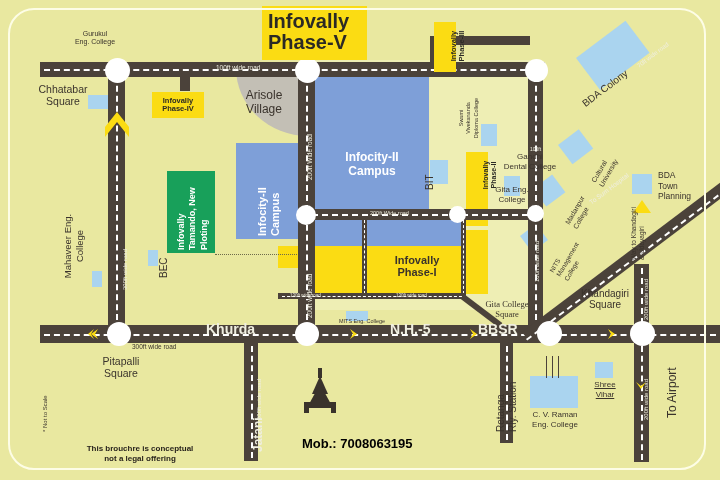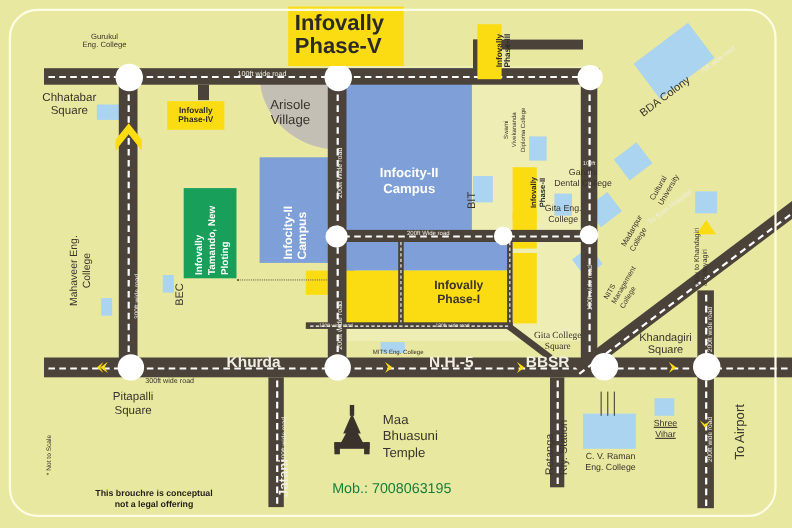--- a/index.html
+++ b/index.html
@@ -51,21 +51,21 @@
     font-weight:bold;line-height:1.05;
   }
 
   .yel-tag{position:absolute;background:#fbdc13;color:#2b2a25;font-weight:bold;
            line-height:1.08;text-align:center;}
   .tri{position:absolute;width:0;height:0;border-left:9px solid transparent;
        border-right:9px solid transparent;border-bottom:13px solid #fbdc13;}
 
   .temple{position:absolute;}
 
-  .mob{position:absolute;font-weight:normal;color:#15803d;}
+  .mob{position:absolute;font-weight:bold;color:#000000;}
   .disc{position:absolute;font-weight:bold;color:#241f1a;text-align:center;line-height:1.25;}
 </style>
 </head>
 <body>
 
 <div id="map">
 
   <div class="pale" style="left:310px;top:60px;width:160px;height:250px;"></div>
   <div class="pale" style="left:468px;top:60px;width:70px;height:250px;"></div>
 
@@ -235,21 +235,21 @@
 
   <div class="lbl c b w" style="left:330px;top:150px;width:84px;font-size:12px;white-space:pre-line;line-height:1.2;">Infocity-II
 Campus</div>
 
   <div class="lbl c" style="left:26px;top:84px;width:74px;font-size:10.5px;white-space:pre-line;">Chhatabar
 Square</div>
   <div class="lbl c" style="left:82px;top:356px;width:78px;font-size:10.5px;white-space:pre-line;">Pitapalli
 Square</div>
   <div class="lbl c" style="left:470px;top:300px;width:74px;font-size:8.5px;white-space:pre-line;font-family:Liberation Serif, serif;">Gita College
 Square</div>
-  <div class="lbl c" style="left:570px;top:302px;width:70px;font-size:10px;white-space:pre-line;">Khandagiri
+  <div class="lbl c" style="left:570px;top:288px;width:70px;font-size:10px;white-space:pre-line;">Khandagiri
 Square</div>
 
   <div class="lbl c" style="left:58px;top:30px;width:74px;font-size:7px;white-space:pre-line;">Gurukul
 Eng. College</div>
 
   <div class="lbl c" style="left:228px;top:88px;width:72px;font-size:12px;white-space:pre-line;line-height:1.2;">Arisole
 Village</div>
 
   <div class="abs" style="left:62px;top:300px;width:0;height:0;">
     <div class="lbl c" style="transform-origin:0 0;transform:rotate(-90deg);width:108px;font-size:9.5px;white-space:pre-line;line-height:1.25;">Mahaveer Eng.
@@ -291,35 +291,35 @@
     <div class="lbl" style="transform-origin:0 0;transform:rotate(-60deg);width:56px;font-size:7px;white-space:pre-line;line-height:1.25;">Madanpur
 College</div>
   </div>
 
   <div class="abs" style="left:548px;top:270px;width:0;height:0;">
     <div class="lbl" style="transform-origin:0 0;transform:rotate(-60deg);width:62px;font-size:6.5px;white-space:pre-line;line-height:1.3;">NITS
 Management
 College</div>
   </div>
 
+  <div class="lbl" style="left:658px;top:170px;width:56px;font-size:8.5px;white-space:pre-line;line-height:1.25;">BDA
+Town
+Planning</div>
 
   <div class="lbl c" style="left:522px;top:410px;width:66px;font-size:8px;white-space:pre-line;line-height:1.2;">C. V. Raman
 Eng. College</div>
 
   <div class="lbl c" style="left:586px;top:380px;width:38px;font-size:8px;white-space:pre-line;line-height:1.2;text-decoration:underline;">Shree
 Vihar</div>
 
   <div class="abs" style="left:495px;top:432px;width:0;height:0;">
     <div class="lbl" style="transform-origin:0 0;transform:rotate(-90deg);width:92px;font-size:10px;white-space:pre-line;line-height:1.2;">Retanga
 Rly. Station</div>
   </div>
 
-  <div class="lbl" style="left:348px;top:374px;width:72px;font-size:12px;white-space:pre-line;line-height:1.25;">Maa
-Bhuasuni
-Temple</div>
 
   <div class="lbl b" style="left:206px;top:322px;font-size:14px;color:#efeee0;">Khurda</div>
   <div class="lbl b" style="left:390px;top:322px;font-size:14px;color:#efeee0;">N.H.-5</div>
   <div class="lbl b" style="left:478px;top:322px;font-size:14px;color:#efeee0;">BBSR</div>
 
   <div class="abs" style="left:252px;top:452px;width:0;height:0;">
     <div class="lbl b" style="transform-origin:0 0;transform:rotate(-90deg);font-size:12px;color:#efeee0;">Jatani</div>
   </div>
 
   <div class="abs" style="left:666px;top:418px;width:0;height:0;">

